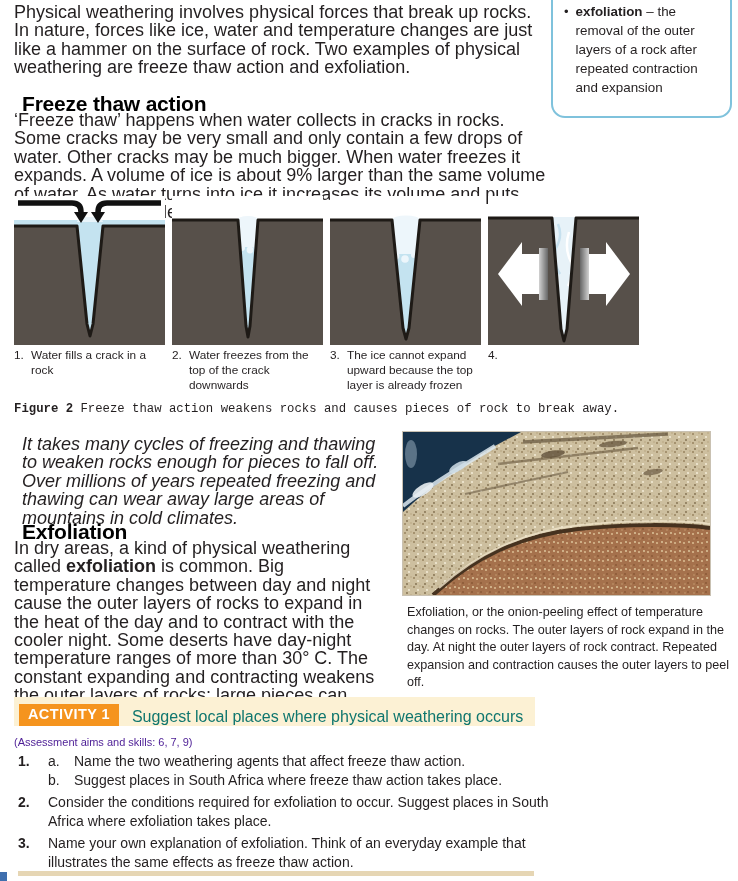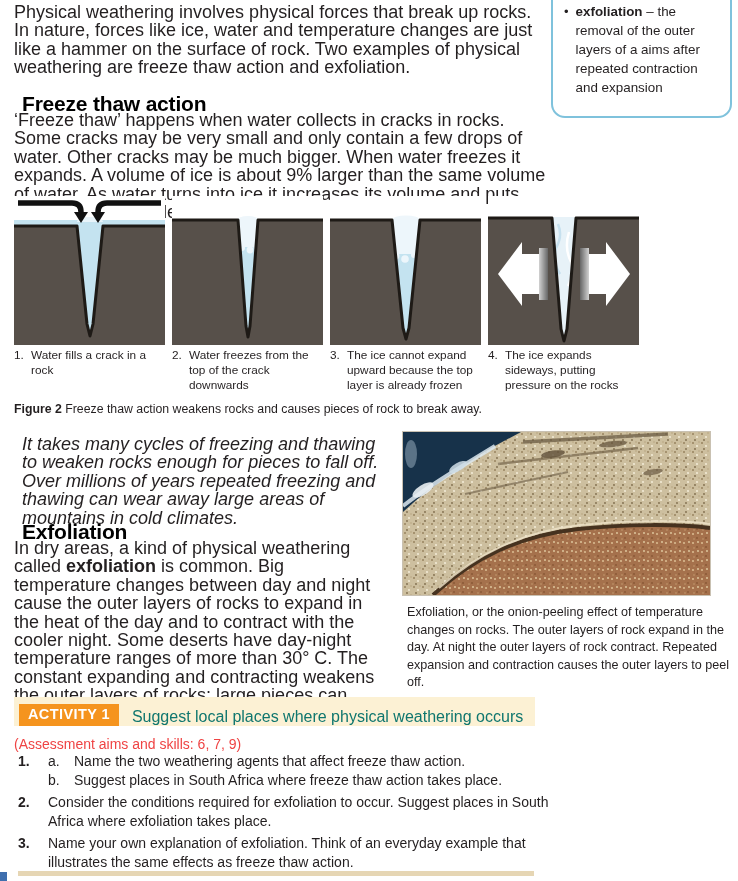--- a/index.html
+++ b/index.html
@@ -13,30 +13,30 @@
          border-radius:14px;box-sizing:border-box;padding:16px 8px 0 11px;background:#fff;}
   .kwrow{display:flex;gap:7px;font-size:13.4px;line-height:19px;}
   .kwbullet{font-size:13px;line-height:19px;}
   
   .diagrow{left:14px;top:196px;display:flex;gap:7px;}
   .diag{display:block;background:#fff;}
   
   .caprow{left:14px;top:348px;display:flex;gap:7px;width:640px;}
   .cap{width:151px;display:flex;gap:4px;font-size:11.8px;line-height:15.2px;}
   .capnum{flex:0 0 13px;}
-  .figcap{left:14px;top:402px;font-size:12.3px;width:620px;}
+  .figcap{left:14px;top:402px;font-size:12.3px;width:620px;font-family:Liberation Mono, monospace;}
   
   .photo{left:403px;top:432px;width:307px;height:163px;outline:1px solid #c9c1b2;}
   .photocap{left:403px;top:600px;width:332px;font-size:12.6px;line-height:17.6px;}
   
   .banner{left:14px;top:697px;width:521px;height:29px;background:#fcf1d4;display:flex;align-items:flex-end;}
   .actlabel{margin-left:5px;background:#f5941e;color:#ffffff;font-weight:700;
             font-size:14.5px;padding:2px 9px 4px 9px;letter-spacing:.4px;}
   .acttitle{margin-left:13px;font-size:16px;color:#0f766e;}
-  .assess{left:14px;top:736px;font-size:14px;color:#ef4444;}
+  .assess{left:14px;top:736px;font-size:11px;color:#4c1d95;}
   .questions{left:18px;top:752px;width:556px;font-size:14px;line-height:18.6px;}
   .qrow{display:flex;}
   .qnum{flex:0 0 30px;font-weight:700;}
   .qletter{flex:0 0 26px;}
   .qtext{flex:1;}
   .qgap{margin-top:4px;}
   .subcol{flex:1;}
   .tanbar{left:18px;top:871px;width:516px;height:5px;background:#e6d6b4;}
   .bluecorner{left:0px;top:872px;width:7px;height:9px;background:#3f6fae;}
   b{font-weight:700;}
@@ -44,21 +44,21 @@
 </head>
 <body>
 
 <div class="page">
 
   <p class="abs body-text" style="left:14px;top:3px;width:537px;margin:0;">Physical weathering involves physical forces that break up rocks. In nature, forces like ice, water and temperature changes are just like a hammer on the surface of rock. Two examples of physical weathering are freeze thaw action and exfoliation.</p>
 
   <div class="abs kwbox">
     <div class="kwrow">
       <span class="kwbullet">•</span>
-      <span><b>exfoliation</b><span> – the removal of the outer layers of a aims after repeated contraction and expansion</span></span>
+      <span><b>exfoliation</b><span> – the removal of the outer layers of a rock after repeated contraction and expansion</span></span>
     </div>
   </div>
 
   <h2 class="abs sec" style="left:14px;top:84px;">Freeze thaw action</h2>
   <p class="abs body-text" style="left:14px;top:111px;width:537px;margin:0;">‘Freeze thaw’ happens when water collects in cracks in rocks. Some cracks may be very small and only contain a few drops of water. Other cracks may be much bigger. When water freezes it expands. A volume of ice is about 9% larger than the same volume of water. As water turns into ice it increases its volume and puts pressure on the sides of the cracks.</p>
 
   <div class="abs diagrow">
 
     <svg class="diag" width="151" height="149" viewBox="0 0 151 149">
       <rect x="0" y="24" width="151" height="7" fill="#c4e3f0"></rect>
@@ -125,21 +125,20 @@
     <div class="cap">
       <span class="capnum">2.</span>
       <span>Water freezes from the top of the crack downwards</span>
     </div>
     <div class="cap">
       <span class="capnum">3.</span>
       <span>The ice cannot expand upward because the top layer is already frozen</span>
     </div>
     <div class="cap">
       <span class="capnum">4.</span>
-      <span>The ice expands sideways, putting pressure on the rocks</span>
     </div>
   </div>
 
   <p class="abs figcap" style="margin:0;"><b>Figure 2</b><span> Freeze thaw action weakens rocks and causes pieces of rock to break away.</span></p>
 
   <p class="abs body-text" style="left:14px;top:427px;width:362px;margin:8px;font-style:italic;">It takes many cycles of freezing and thawing to weaken rocks enough for pieces to fall off. Over millions of years repeated freezing and thawing can wear away large areas of mountains in cold climates.</p>
 
   <h2 class="abs sec" style="left:14px;top:512px;">Exfoliation</h2>
   <p class="abs body-text" style="left:14px;top:539px;width:368px;margin:0;"><span>In dry areas, a kind of physical weathering called </span><b>exfoliation</b><span> is common. Big temperature changes between day and night cause the outer layers of rocks to expand in the heat of the day and to contract with the cooler night. Some deserts have day-night temperature ranges of more than 30° C.  The constant expanding and contracting weakens the outer layers of rocks; large pieces can ‘peel’ off the outer surface.</span></p>
 

